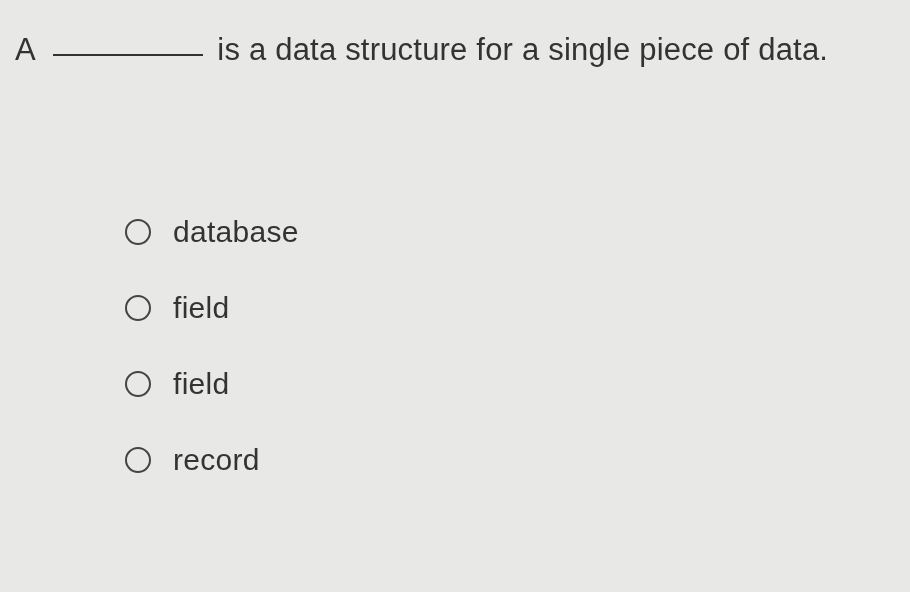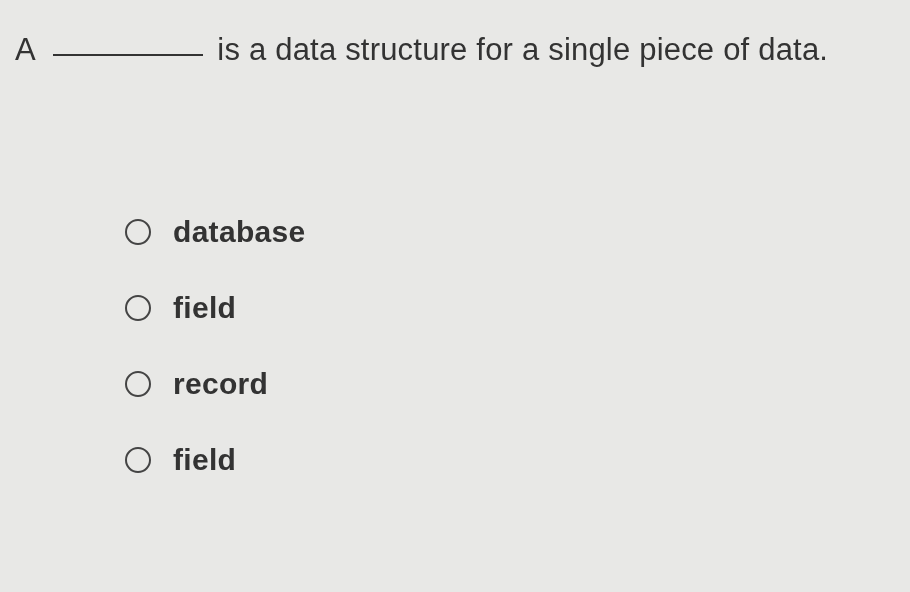--- a/index.html
+++ b/index.html
@@ -31,21 +31,20 @@
       border-bottom: 2px solid #333;
       width: 150px;
       vertical-align: baseline;
       margin: 0 6px 0 6px;
       position: relative;
       top: -4px;
     }
     .options {
       margin-top: 145px;
       margin-left: 110px;
-      font-weight: bold;
     }
     .option {
       display: flex;
       align-items: center;
       margin-bottom: 42px;
       cursor: pointer;
     }
     .radio {
       width: 26px;
       height: 26px;
@@ -74,19 +73,19 @@
   <div class="option">
     <span class="radio"></span>
     <span class="option-label">database</span>
   </div>
   <div class="option">
     <span class="radio"></span>
     <span class="option-label">field</span>
   </div>
   <div class="option">
     <span class="radio"></span>
-    <span class="option-label">record</span>
+    <span class="option-label">field</span>
   </div>
   <div class="option">
     <span class="radio"></span>
-    <span class="option-label">field</span>
+    <span class="option-label">record</span>
   </div>
 </div>
 
 </body></html>

